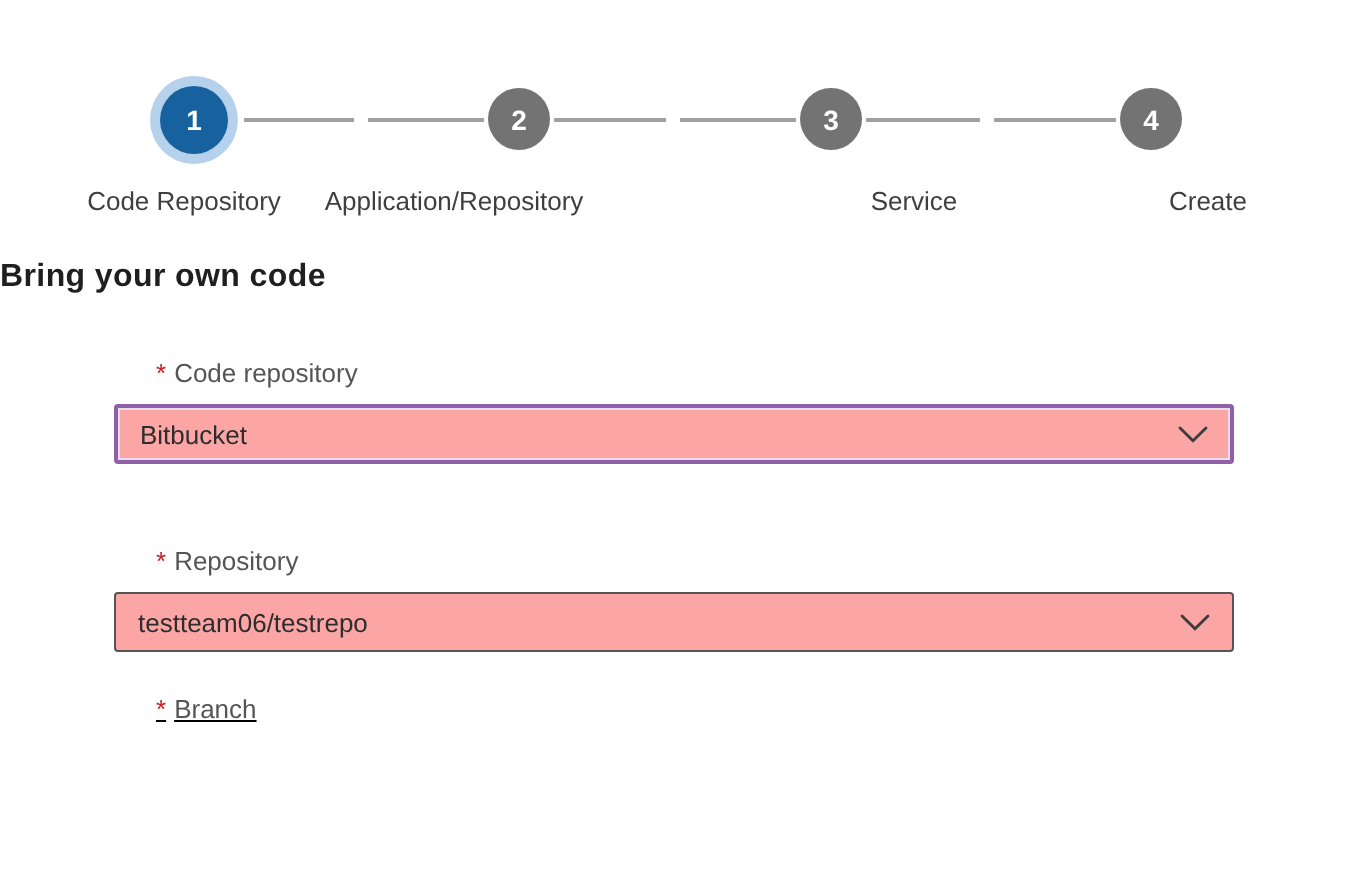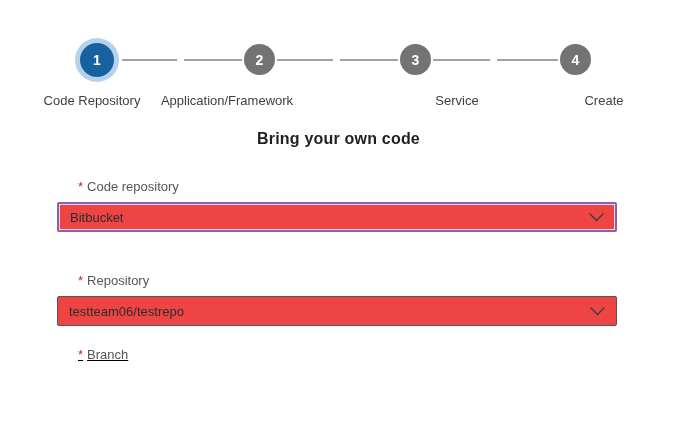--- a/index.html
+++ b/index.html
@@ -37,33 +37,33 @@
     position:absolute;top:93px;
     font-size:13px;color:#3f3f3f;text-align:center;white-space:nowrap;
   }
   .l1{left:36px;width:112px;}
   .l2{left:152px;width:150px;}
   .l3{left:429px;width:56px;}
   .l4{left:578px;width:52px;}
   
   .heading{
     position:absolute;left:0;top:130px;width:677px;margin:0;
-    text-align:center;font-size:16px;font-weight:700;color:#1f1f1f;
+    font-size:16px;font-weight:700;color:#1f1f1f;
     letter-spacing:0.2px;
   }
   
   .field{position:absolute;left:57px;width:560px;}
   .f1{top:179px;}
   .f2{top:273px;}
   .f3{top:347px;text-decoration:underline;}
   .field-label{font-size:13px;color:#555555;margin-bottom:8px;margin-left:21px;}
   .req{color:#c5262c;margin-right:4px;}
   .select{
     box-sizing:border-box;width:560px;height:30px;
-    background:#ef4444;border:1px solid #555555;border-radius:2px;
+    background:#fca5a5;border:1px solid #555555;border-radius:2px;
     display:flex;align-items:center;justify-content:space-between;
     padding:0 11px;cursor:pointer;
   }
   .select.focused{border:2px solid #8f5fa7;box-shadow:inset 0 0 0 1px #e8dcef;}
   .select-value{font-size:13px;color:#2d2d2d;white-space:nowrap;}
   .chevron{display:flex;align-items:center;}
   .chevron svg{display:block;}
 </style>
 </head>
 <body>
@@ -85,21 +85,21 @@
       <span>2</span>
     </div>
     <div class="step-circle inactive s3">
       <span>3</span>
     </div>
     <div class="step-circle inactive s4">
       <span>4</span>
     </div>
 
     <div class="step-label l1">Code Repository</div>
-    <div class="step-label l2">Application/Framework</div>
+    <div class="step-label l2">Application/Repository</div>
     <div class="step-label l3">Service</div>
     <div class="step-label l4">Create</div>
   </div>
 
   <h1 class="heading">Bring your own code</h1>
 
   <div class="field f1">
     <div class="field-label">
       <span class="req">*</span><span>Code repository</span>
     </div>

